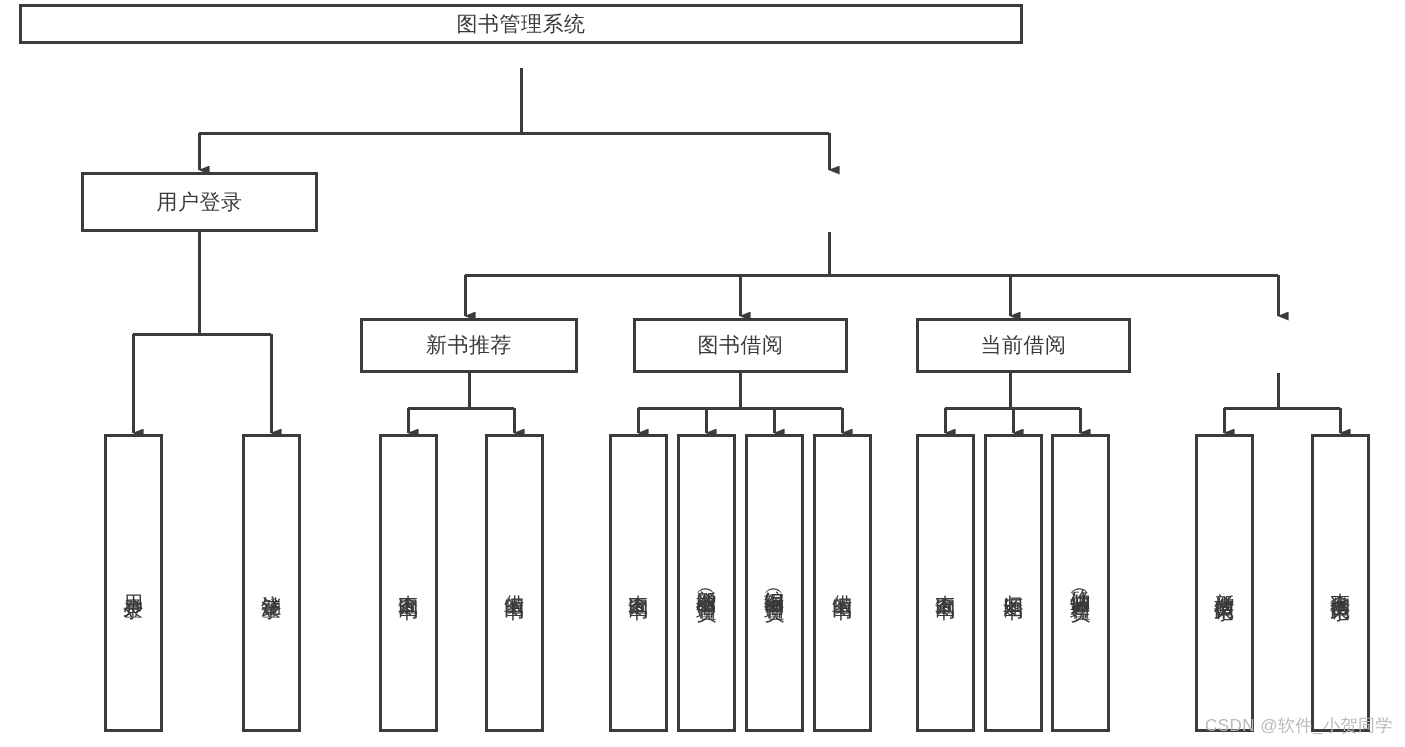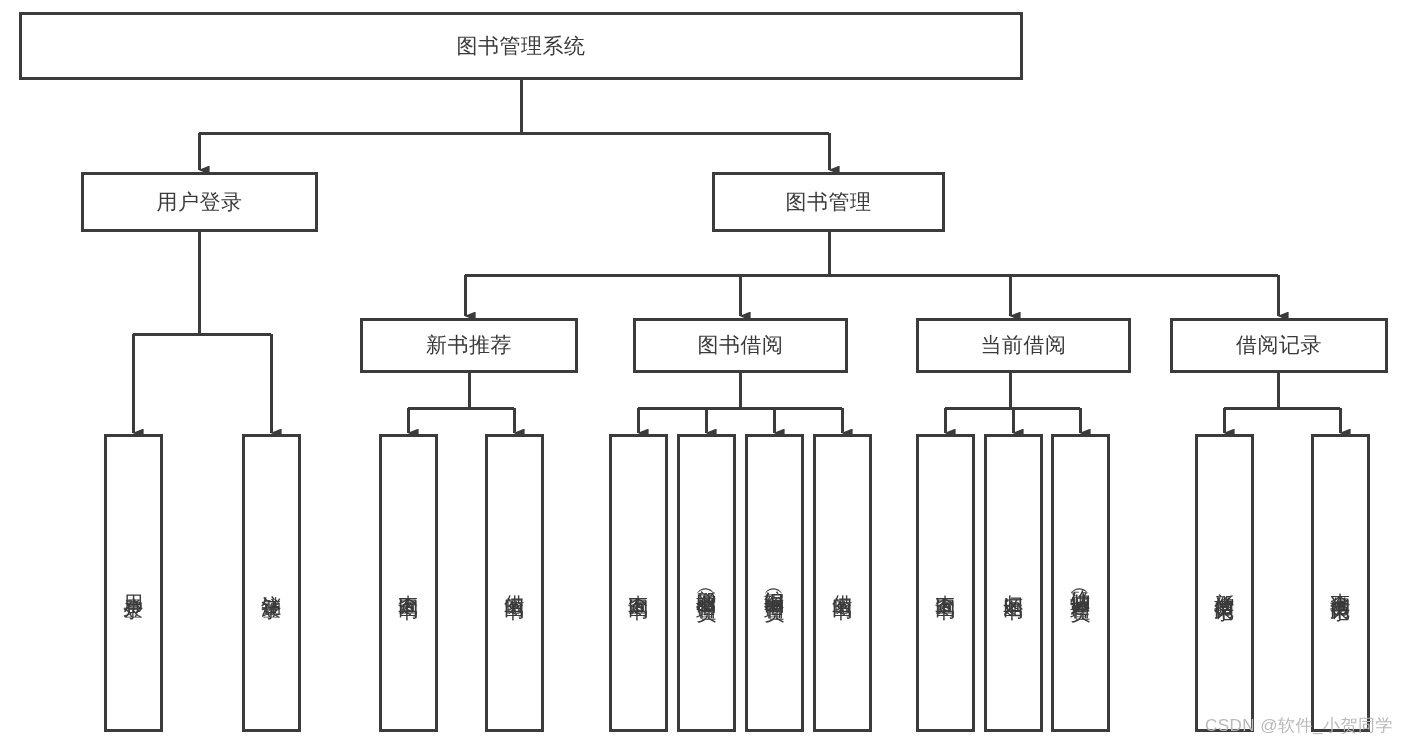--- a/index.html
+++ b/index.html
@@ -117,47 +117,41 @@
       <path d="M 1013 408 L 1013 433" marker-end="url(#arrowhead)"></path>
       <path d="M 1080 408 L 1080 433" marker-end="url(#arrowhead)"></path>
 
       <path d="M 1278 373 L 1278 408"></path>
       <path d="M 1224 408 L 1340 408"></path>
       <path d="M 1224 408 L 1224 433" marker-end="url(#arrowhead)"></path>
       <path d="M 1340 408 L 1340 433" marker-end="url(#arrowhead)"></path>
     </g>
   </svg>
 
-  <div class="node level0" style="left:19px; top:12px; width:1004px; height:68px;">
+  <div class="node level0" style="left:19px; top:4px; width:1004px; height:40px;">
     <span class="node-label">图书管理系统</span>
   </div>
 
   <div class="node" style="left:81px; top:172px; width:237px; height:60px;">
     <span class="node-label">用户登录</span>
   </div>
 
-  <div class="node" style="left:712px; top:172px; width:233px; height:60px;">
-    <span class="node-label">图书管理</span>
-  </div>
 
   <div class="node" style="left:360px; top:318px; width:218px; height:55px;">
     <span class="node-label">新书推荐</span>
   </div>
 
   <div class="node" style="left:633px; top:318px; width:215px; height:55px;">
     <span class="node-label">图书借阅</span>
   </div>
 
   <div class="node" style="left:903px; top:318px; width:215px; height:55px;margin-left:13px;">
     <span class="node-label">当前借阅</span>
   </div>
 
-  <div class="node" style="left:1170px; top:318px; width:218px; height:55px;">
-    <span class="node-label">借阅记录</span>
-  </div>
 
   <div class="node leaf" style="left:104px; top:434px; width:59px; height:298px;">
     <span class="node-label">用户登录</span>
   </div>
 
   <div class="node leaf" style="left:242px; top:434px; width:59px; height:298px;">
     <span class="node-label">注销登录</span>
   </div>
 
   <div class="node leaf" style="left:379px; top:434px; width:59px; height:298px;">

